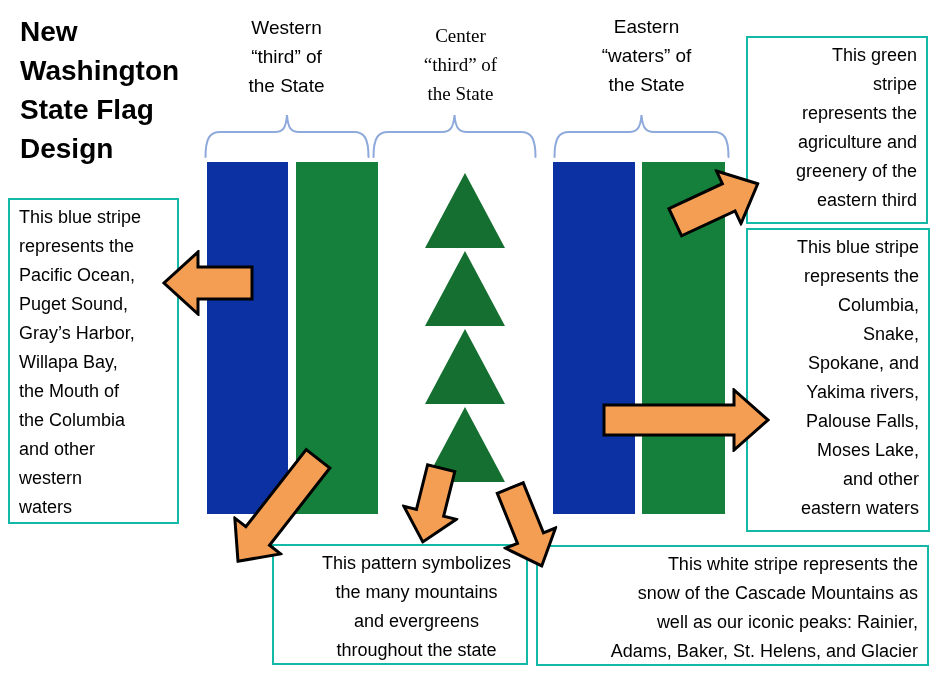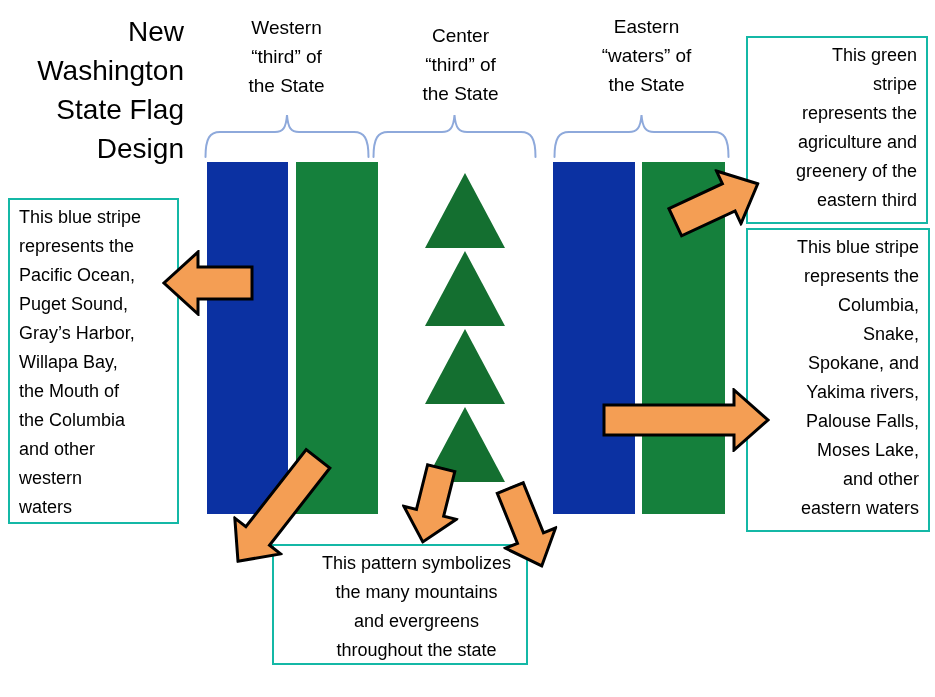--- a/index.html
+++ b/index.html
@@ -2,24 +2,23 @@
 <html><head>
 <meta charset="utf-8">
 <style>
   html,body { margin:0; padding:0; background:#fff; }
   #canvas {
     position:relative; width:935px; height:697px; background:#ffffff;
     font-family:"Liberation Sans", sans-serif; color:#000; overflow:hidden;
   }
   .abs { position:absolute; }
   .title {
-    left:4px; top:12px; width:180px;
-    font-size:28px; font-weight:normal; line-height:39px;
+    left:20px; top:12px; width:180px;
+    font-size:28px; font-weight:bold; line-height:39px;
     white-space:pre-line;
-    text-align:right;
   }
   .region-label {
     font-size:19px; line-height:29px; text-align:center; white-space:pre-line;
   }
   .note {
     border:2px solid #14b8a6; background:#fff; box-sizing:border-box;
     font-size:18px; line-height:29px; white-space:pre-line;
     padding:3px 9px; z-index:3;
   }
   .stripe { position:absolute; top:162px; height:352px; z-index:1; }
@@ -33,21 +32,21 @@
 <div id="canvas">
 
   <div class="abs title">New
 Washington
 State Flag
 Design</div>
 
   <div class="abs region-label" style="left:218px; top:13px; width:137px;">Western
 “third” of
 the State</div>
-  <div class="abs region-label" style="left:392px; top:21px; width:137px;">Center
+  <div class="abs region-label" style="left:392px; top:21px; width:137px;font-family:Liberation Serif, serif;">Center
 “third” of
 the State</div>
   <div class="abs region-label" style="left:578px; top:12px; width:137px;">Eastern
 “waters” of
 the State</div>
 
   <svg class="brace" style="left:204px; top:111px;" width="166" height="48" viewBox="0 0 166 48">
     <path d="M1.5,46 C1.5,27 6,21 16,21 L71,21 C79,21 82,17 83,4 C84,17 87,21 95,21 L150,21 C160,21 164.5,27 164.5,46" fill="none" stroke="#8EA9DB" stroke-width="2" stroke-linecap="round"></path>
   </svg>
   <svg class="brace" style="left:372px; top:111px;" width="165" height="48" viewBox="0 0 165 48">
@@ -93,20 +92,24 @@
 Spokane, and
 Yakima rivers,
 Palouse Falls,
 Moses Lake,
 and other
 eastern waters</div>
   <div class="abs note" style="left:272px; top:544px; width:256px; height:121px; text-align:center;padding-left:42px;">This pattern symbolizes
 the many mountains
 and evergreens
 throughout the state</div>
+  <div class="abs note" style="left:536px; top:545px; width:393px; height:121px; text-align:right;">This white stripe represents the
+snow of the Cascade Mountains as
+well as our iconic peaks: Rainier,
+Adams, Baker, St. Helens, and Glacier</div>
 
   <svg class="arrow" style="left:162px; top:250px; transform:rotate(180deg);" width="92" height="66" viewBox="0 0 92 66">
     <polygon points="2,17 56,17 56,2 90,33 56,64 56,49 2,49" fill="#F49E54" stroke="#000" stroke-width="3"></polygon>
   </svg>
   <svg class="arrow" style="left:669px; top:172px; transform:rotate(-25deg);" width="95" height="62" viewBox="0 0 95 62">
     <polygon points="2,16 61,16 61,2 93,31 61,60 61,46 2,46" fill="#F49E54" stroke="#000" stroke-width="3"></polygon>
   </svg>
   <svg class="arrow" style="left:602px; top:388px;" width="168" height="64" viewBox="0 0 168 64">
     <polygon points="2,17 132,17 132,2 166,32 132,62 132,47 2,47" fill="#F49E54" stroke="#000" stroke-width="3"></polygon>
   </svg>

